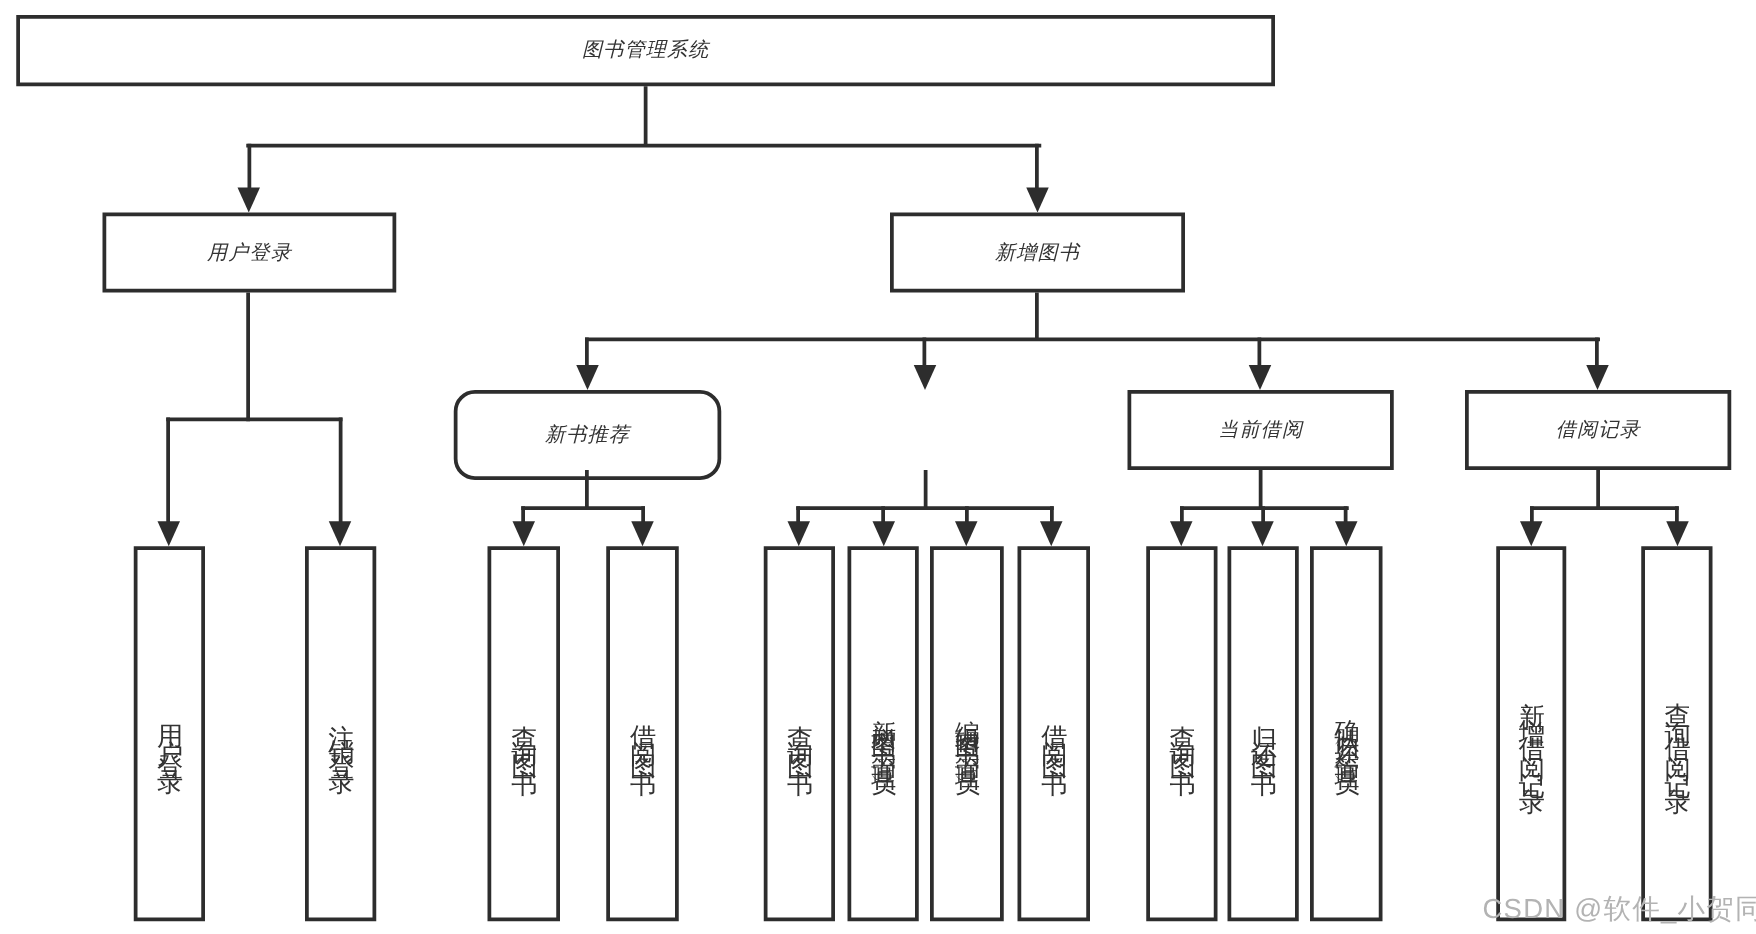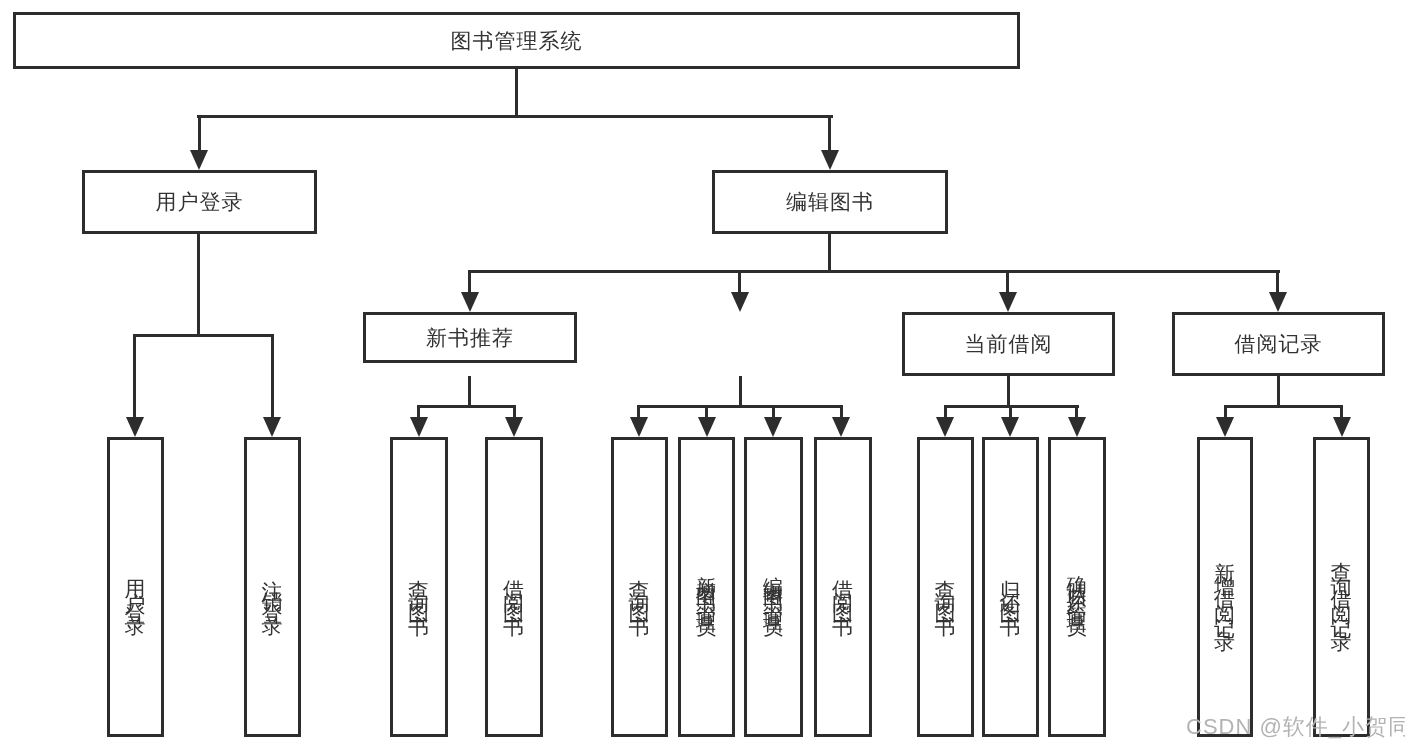--- a/index.html
+++ b/index.html
@@ -4,21 +4,21 @@
 <style>
   html,body{margin:0;padding:0;background:#fff;}
   #canvas{
     position:relative;width:1405px;height:747px;background:#fff;overflow:hidden;
     font-family:"Liberation Sans","DejaVu Sans",sans-serif;
   }
   .box{
     position:absolute;box-sizing:border-box;border:3px solid #2d2d2d;background:#fff;
     display:flex;align-items:center;justify-content:center;color:#333;
   }
-  .h-label{font-size:21px;letter-spacing:1px;white-space:nowrap;}
+  .h-label{font-size:16px;letter-spacing:1px;white-space:nowrap;font-style:italic;}
   .v-label{
     writing-mode:vertical-rl;text-orientation:mixed;
     font-size:21px;letter-spacing:12px;line-height:1;white-space:nowrap;
   }
   .v-label.ls-mid{letter-spacing:14px;}
   .v-label.ls-tight{letter-spacing:6px;font-size:20px;}
   .vl{position:absolute;width:3px;background:#2d2d2d;}
   .hl{position:absolute;height:3px;background:#2d2d2d;}
   .arr{
     position:absolute;width:0;height:0;
@@ -43,42 +43,42 @@
   <div class="hl" style="left:197px;top:115px;width:636px;"></div>
   <div class="vl" style="left:198px;top:115px;height:38px;"></div>
   <div class="arr" style="left:190px;top:150px;"></div>
   <div class="vl" style="left:828px;top:115px;height:38px;"></div>
   <div class="arr" style="left:821px;top:150px;"></div>
 
   <div class="box" style="left:82px;top:170px;width:235px;height:64px;">
     <span class="h-label">用户登录</span>
   </div>
   <div class="box" style="left:712px;top:170px;width:236px;height:64px;">
-    <span class="h-label">编辑图书</span>
+    <span class="h-label">新增图书</span>
   </div>
 
   <div class="vl" style="left:197px;top:234px;height:103px;"></div>
   <div class="hl" style="left:133px;top:334px;width:141px;"></div>
   <div class="vl" style="left:133px;top:334px;height:85px;"></div>
   <div class="arr" style="left:126px;top:417px;"></div>
   <div class="vl" style="left:271px;top:334px;height:85px;"></div>
   <div class="arr" style="left:263px;top:417px;"></div>
 
   <div class="vl" style="left:828px;top:234px;height:38px;"></div>
   <div class="hl" style="left:468px;top:270px;width:812px;"></div>
   <div class="vl" style="left:468px;top:270px;height:24px;"></div>
   <div class="arr" style="left:461px;top:292px;"></div>
   <div class="vl" style="left:738px;top:270px;height:24px;"></div>
   <div class="arr" style="left:731px;top:292px;"></div>
   <div class="vl" style="left:1006px;top:270px;height:24px;"></div>
   <div class="arr" style="left:999px;top:292px;"></div>
   <div class="vl" style="left:1276px;top:270px;height:24px;"></div>
   <div class="arr" style="left:1269px;top:292px;"></div>
 
-  <div class="box" style="left:363px;top:312px;width:214px;height:51px;">
+  <div class="box" style="left:363px;top:312px;width:214px;height:72px;border-radius:17px;">
     <span class="h-label">新书推荐</span>
   </div>
   <div class="box" style="left:902px;top:312px;width:213px;height:64px;">
     <span class="h-label">当前借阅</span>
   </div>
   <div class="box" style="left:1172px;top:312px;width:213px;height:64px;">
     <span class="h-label">借阅记录</span>
   </div>
 
   <div class="vl" style="left:468px;top:376px;height:31px;"></div>

